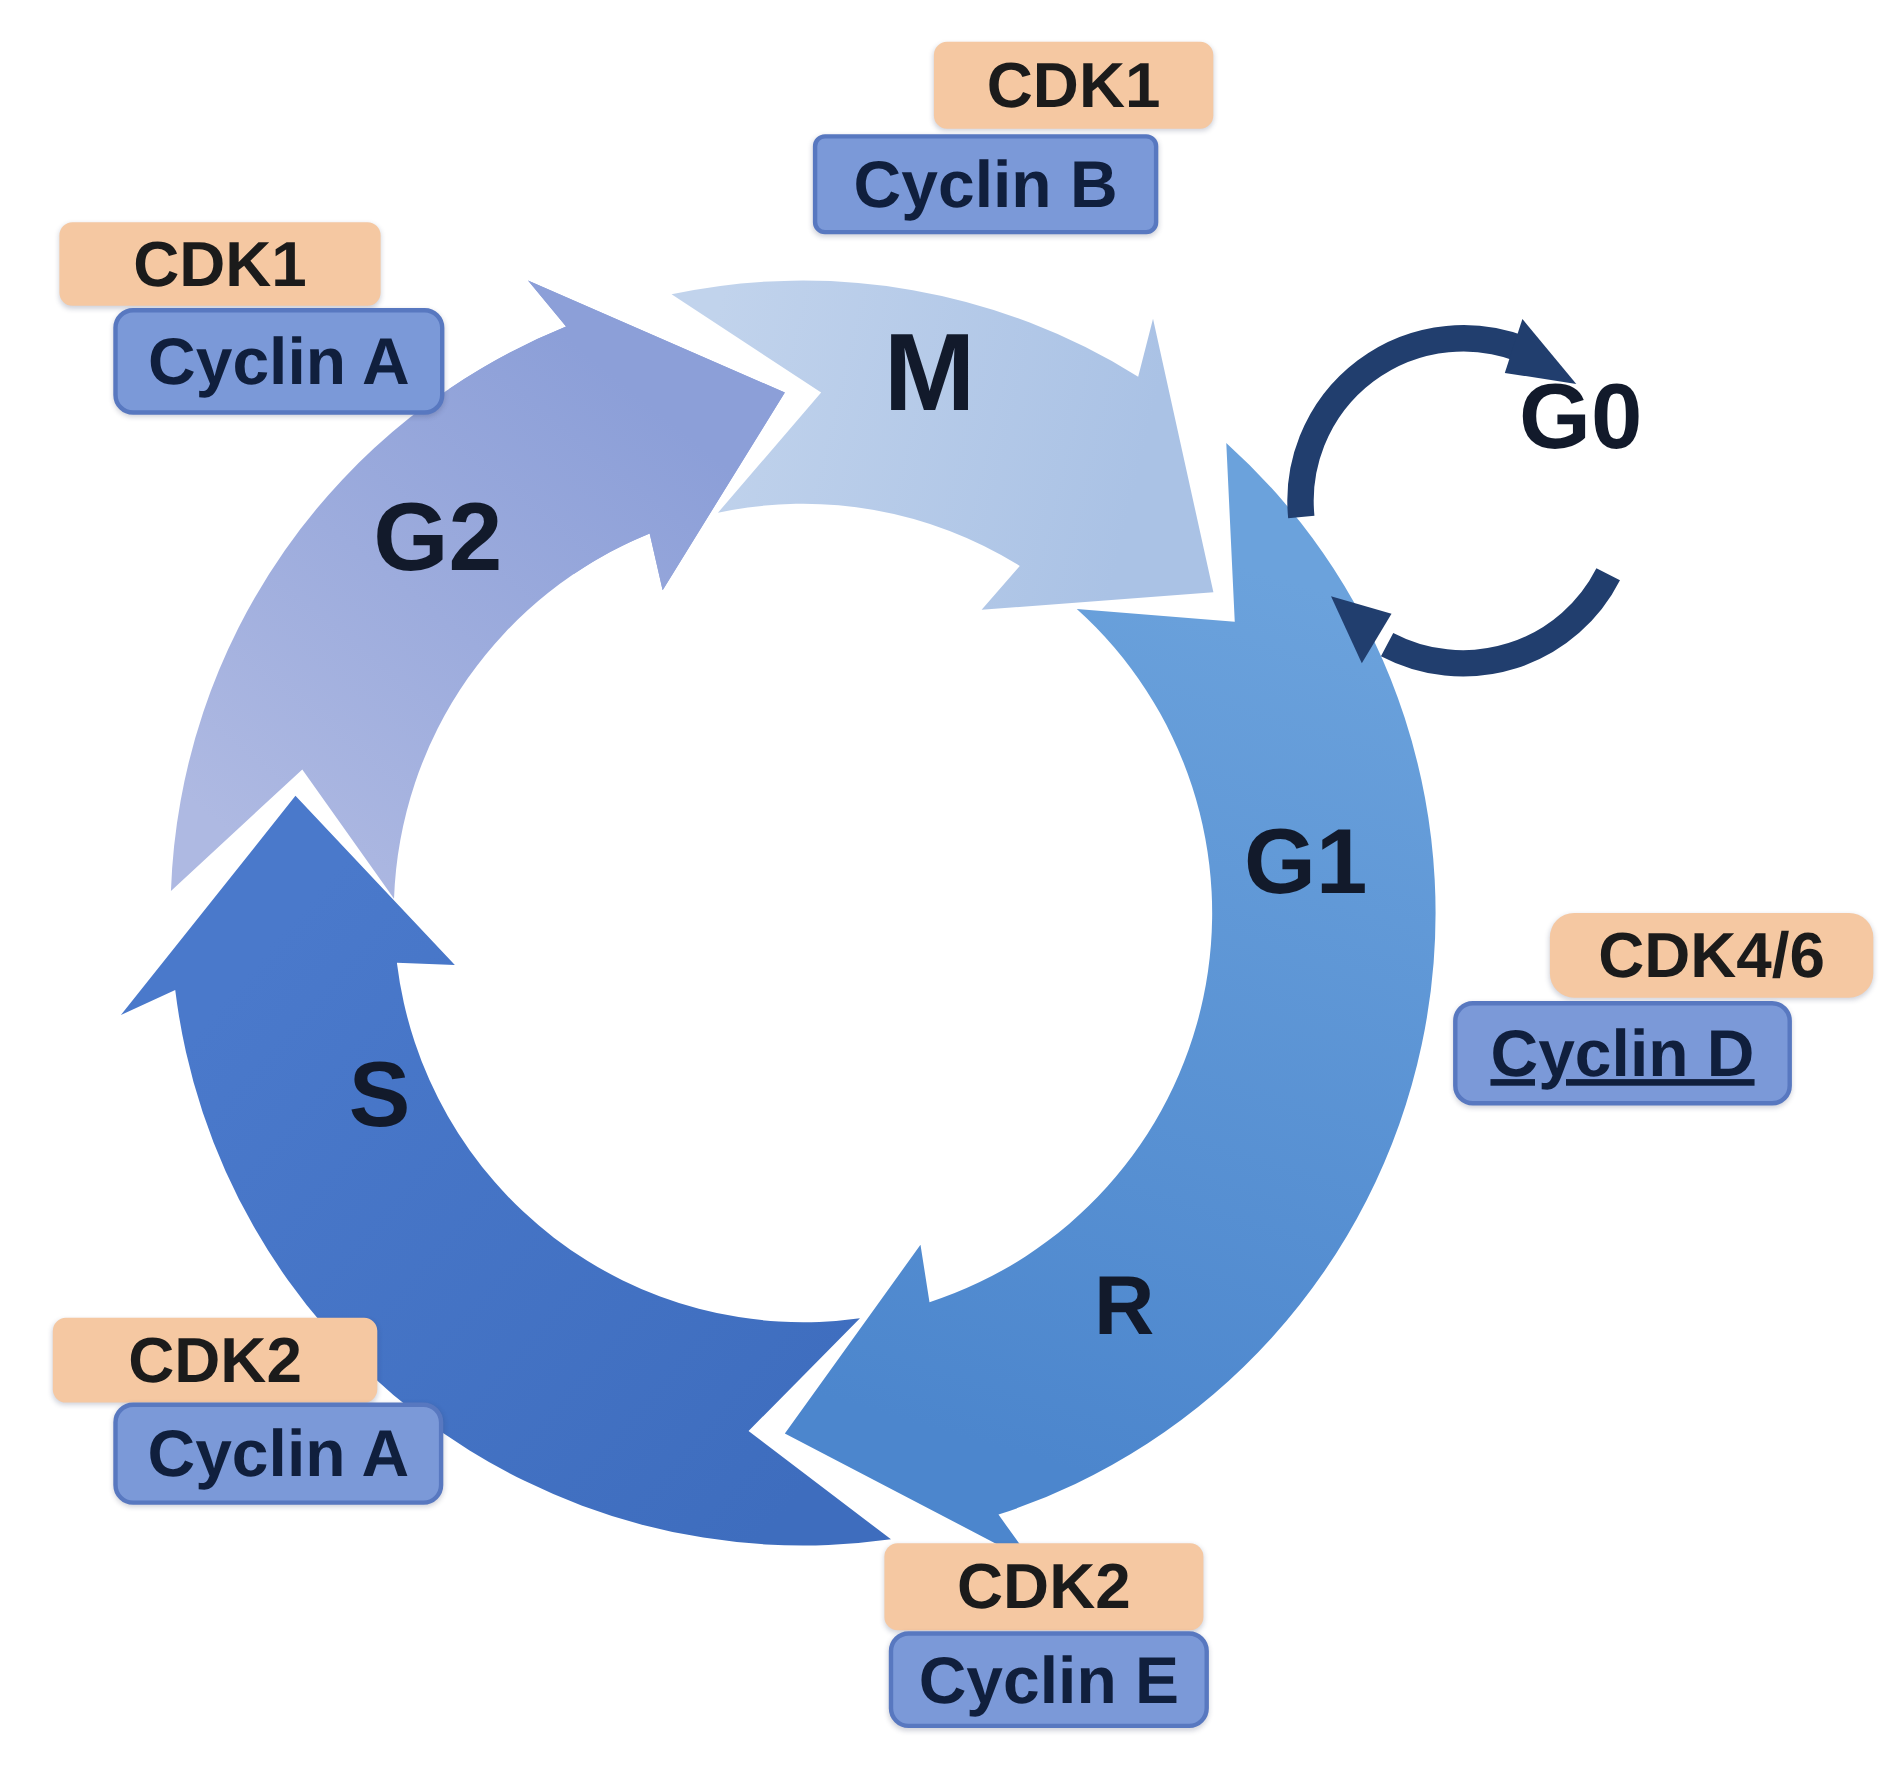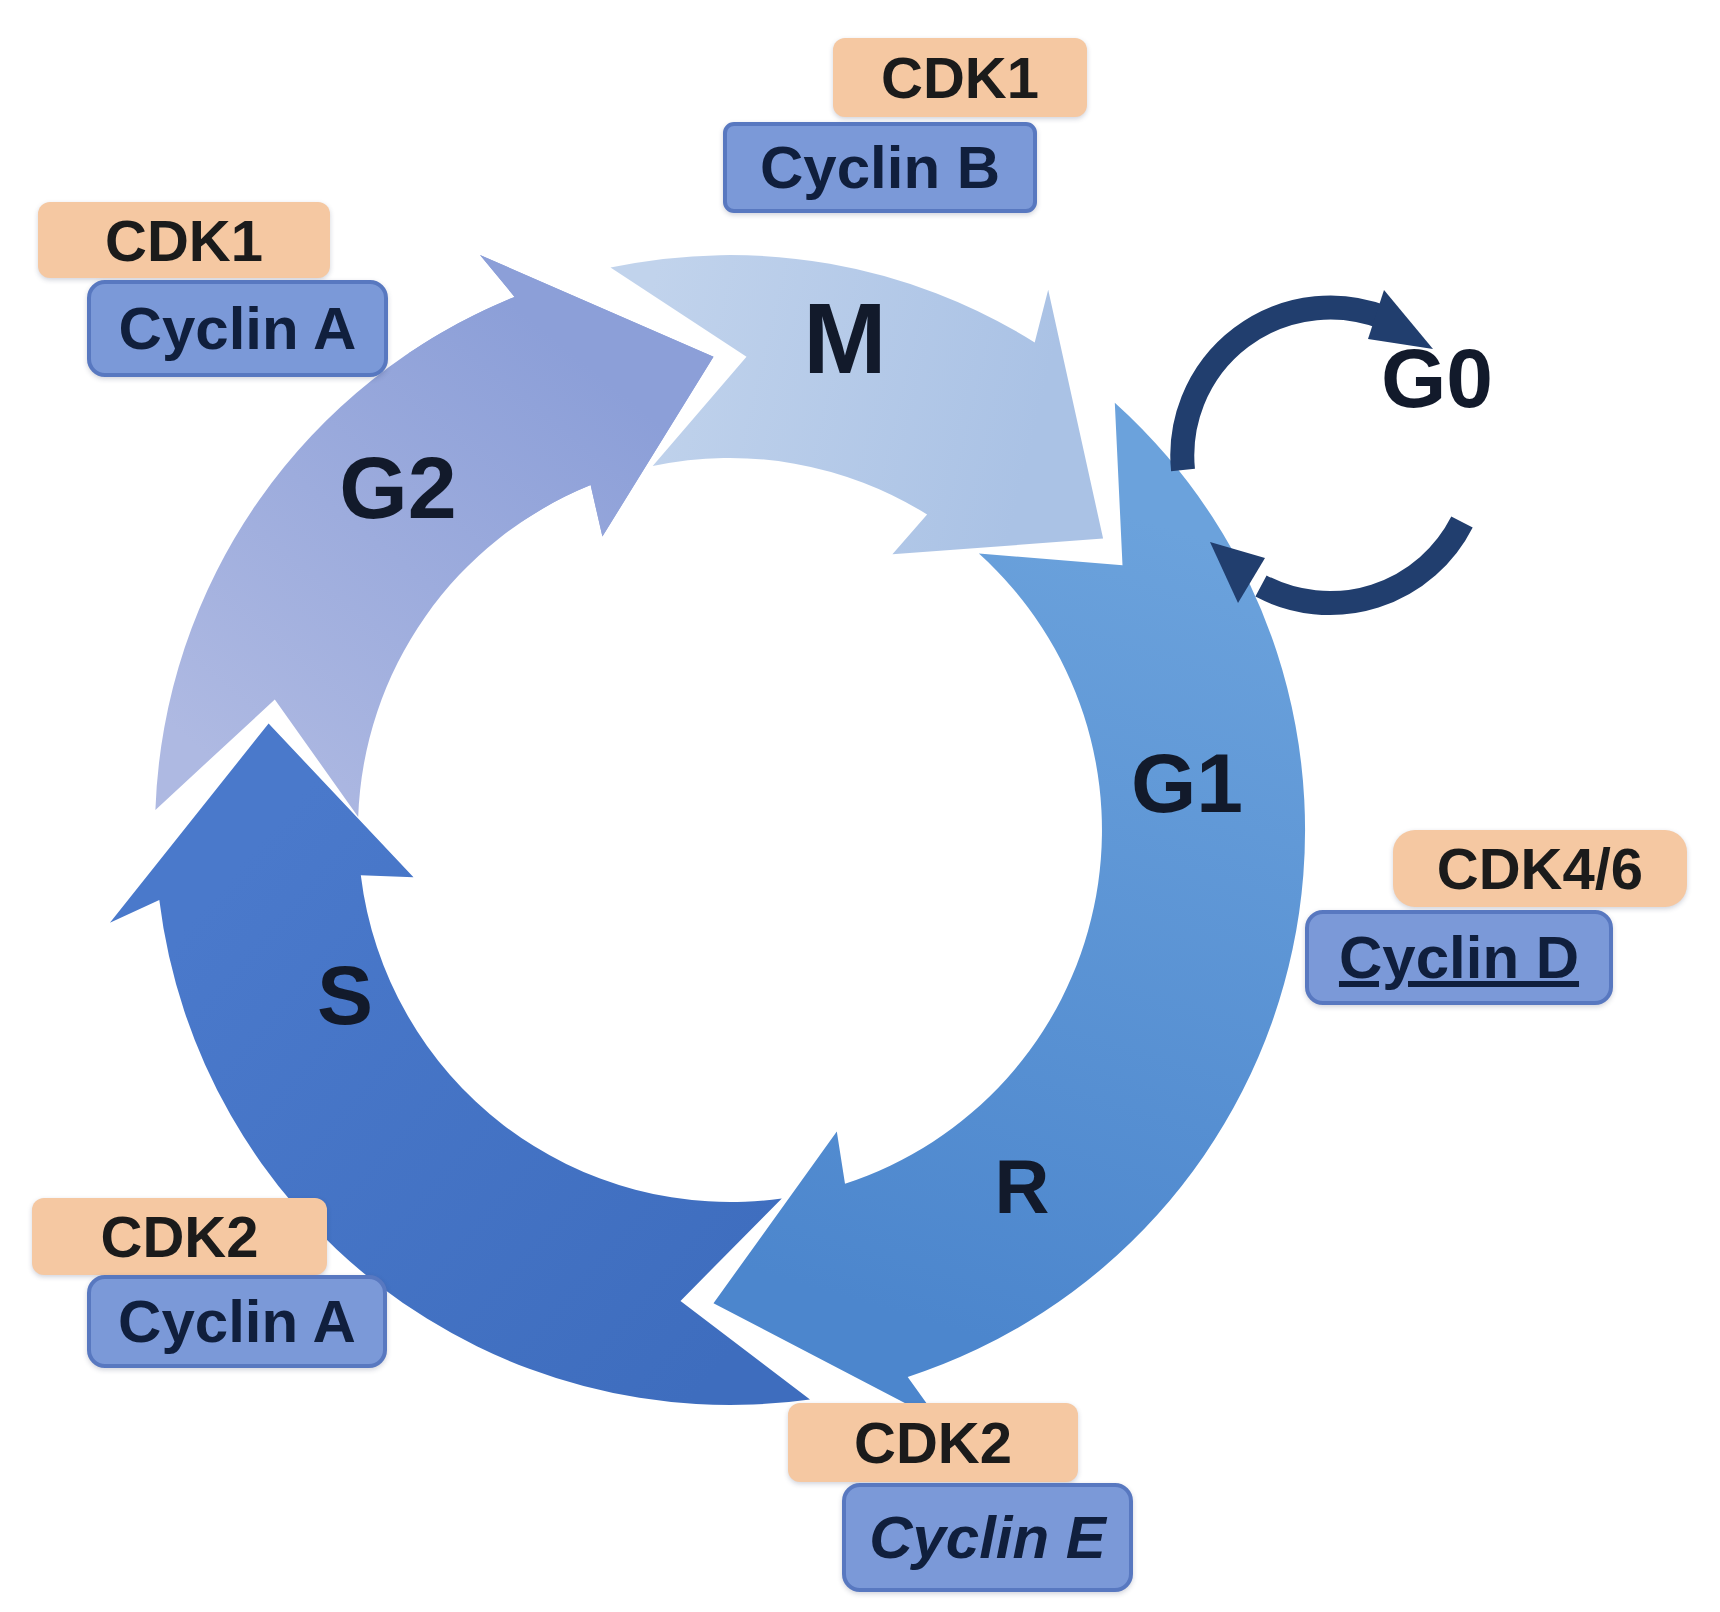--- a/index.html
+++ b/index.html
@@ -20,20 +20,21 @@
   }
   .g0arc{fill:none;stroke:var(--navy,#213e6e);stroke-width:24;}
   .g0head{fill:var(--navy,#213e6e);stroke:none;}
   .pill{
     position:absolute;
     display:flex;align-items:center;justify-content:center;
     font-weight:700;
     box-sizing:border-box;
     box-shadow:0 2px 5px rgba(45,55,90,0.22);
     white-space:nowrap;
+    margin-left:16px;
   }
   .cdk{
     background:var(--cdk-bg,#f5c8a2);
     color:var(--cdk-text,#1b1b1b);
     border-radius:12px;
     font-size:58px;
   }
   .cyc{
     background:var(--cyclin-bg,#7b99d8);
     color:var(--cyclin-text,#101f3d);
@@ -44,21 +45,21 @@
   
   .pos-top-cdk      {left:833px;  top:38px;   width:254px; height:79px;}
   .pos-top-cyc      {left:723px;  top:122px;  width:314px; height:91px;border-radius:11px;}
   .pos-ul-cdk       {left:38px;   top:202px;  width:292px; height:76px;}
   .pos-ul-cyc       {left:87px;   top:280px;  width:301px; height:97px;}
   .pos-right-cdk    {left:1393px; top:830px;  width:294px; height:77px;border-radius:22px;}
   .pos-right-cyc    {left:1305px; top:910px;  width:308px; height:95px;text-decoration:underline;}
   .pos-ll-cdk       {left:32px;   top:1198px; width:295px; height:77px;}
   .pos-ll-cyc       {left:87px;   top:1275px; width:300px; height:93px;}
   .pos-bottom-cdk   {left:788px;  top:1403px; width:290px; height:79px;}
-  .pos-bottom-cyc   {left:842px;  top:1483px; width:291px; height:109px;font-style:italic;}
+  .pos-bottom-cyc   {left:792px;  top:1483px; width:291px; height:88px;}
 </style>
 </head>
 <body>
 
 <div class="stage">
 
   <svg width="1720" height="1612" viewBox="0 0 1720 1612">
     <defs>
       <linearGradient id="grad-m" gradientUnits="userSpaceOnUse" x1="632" y1="367" x2="1028" y2="462">
         <stop offset="0" stop-color="#c1d3ec"></stop>

